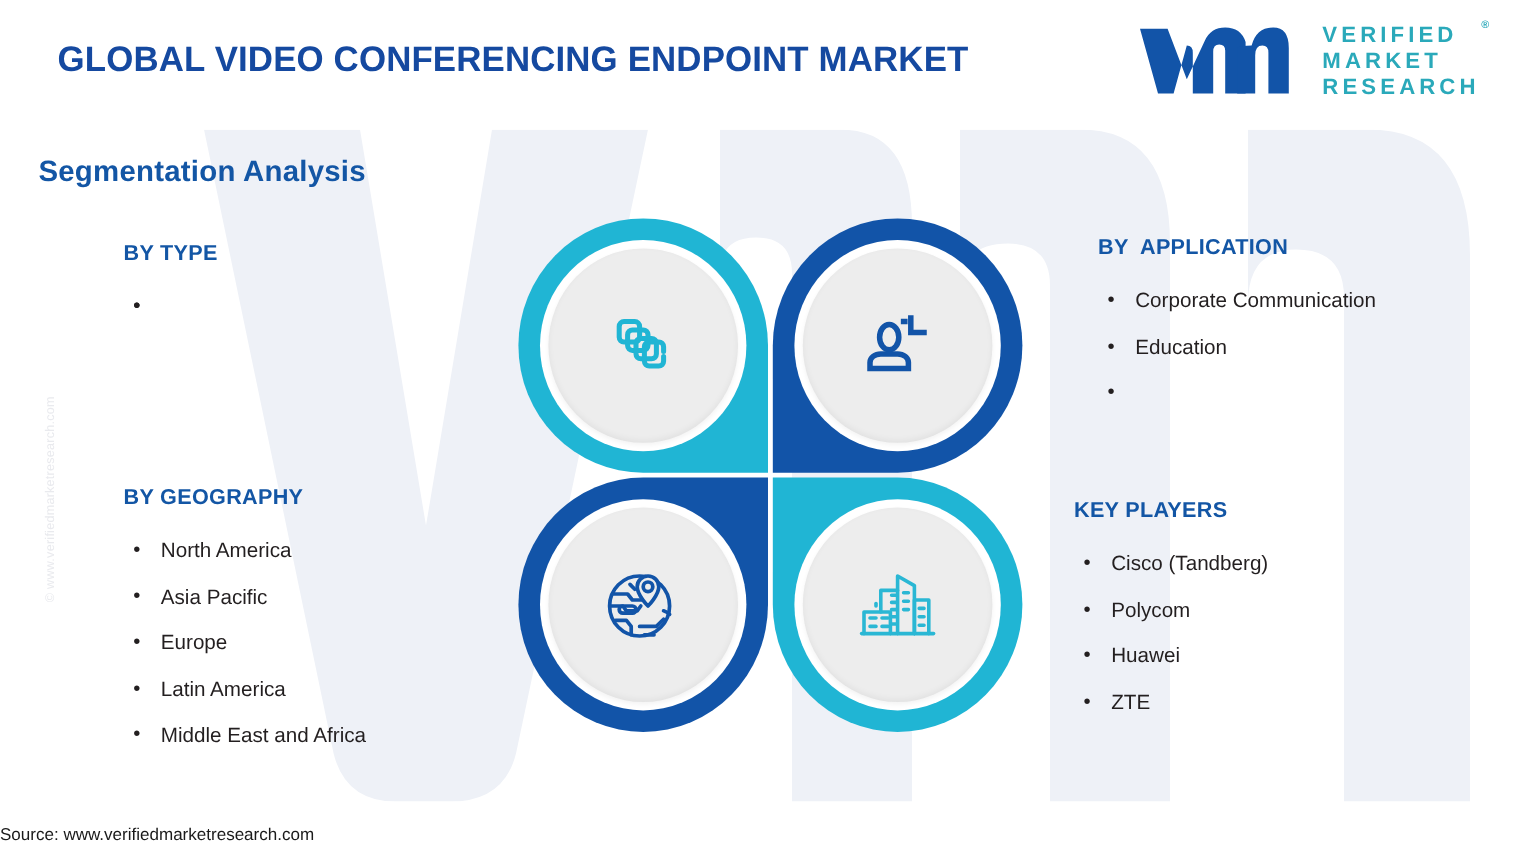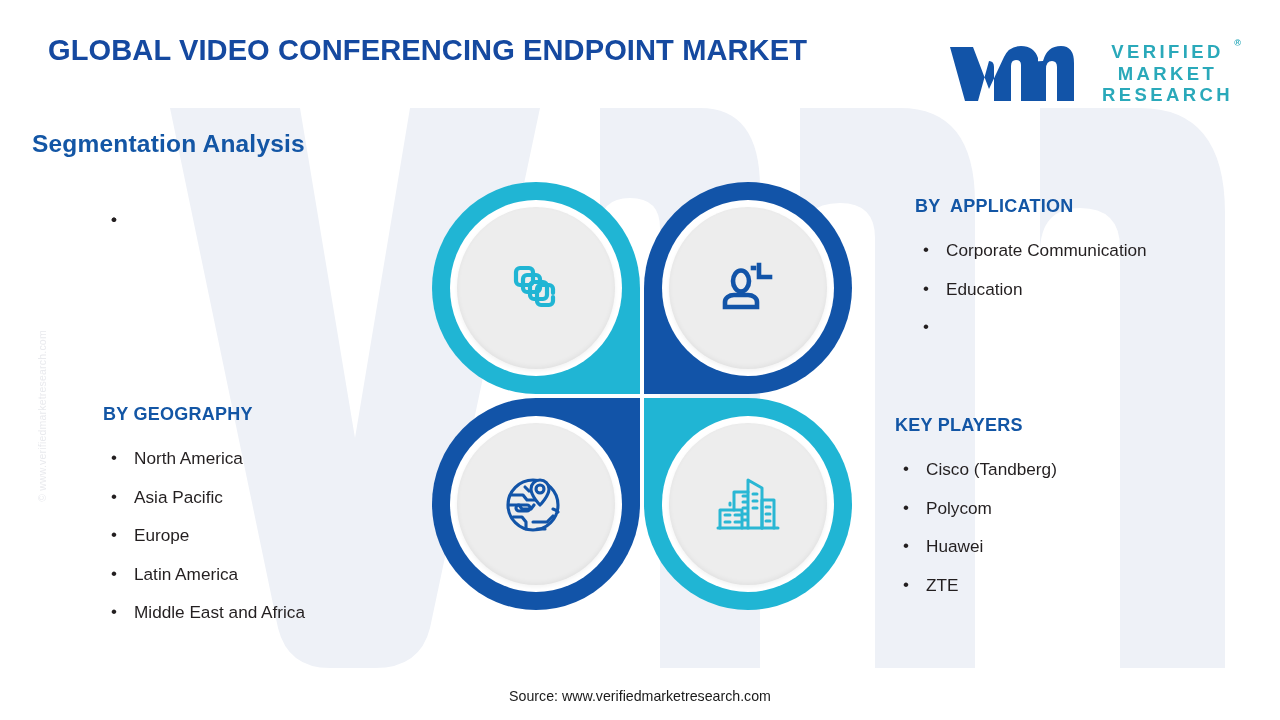--- a/index.html
+++ b/index.html
@@ -47,25 +47,24 @@
     white-space: nowrap;
     font-family: "Liberation Sans Narrow", "Liberation Sans", sans-serif;
     transform: scaleX(0.985);
     transform-origin: left center;
   }
 
   
   .logo {
     position: absolute;
     right: 47px;
-    top: 43px;
+    top: 20px;
     display: flex;
     align-items: center;
     gap: 25px;
-    text-align: center;
   }
   .logo-mark { display: block; }
   .logo-text {
     position: relative;
     line-height: 1.0;
   }
   .logo-line {
     color: #2aa9ba;
     font-size: 18.5px;
     font-weight: bold;
@@ -202,21 +201,21 @@
     justify-content: center;
   }
   .icon-svg { display: block; }
 
   
   .source {
     position: absolute;
     left: 0;
     top: 688px;
     width: 1280px;
-    text-align: center;
+    text-align: left;
     font-size: 14.2px;
     color: #1a1a1a;
     z-index: 4;
   }
 </style>
 </head>
 <body>
 
 <div id="page">
 
@@ -245,20 +244,21 @@
         <span class="logo-reg">®</span>
       </div>
     </div>
   </div>
 
   <div class="side-watermark">© www.verifiedmarketresearch.com</div>
 
   <div class="subtitle">Segmentation Analysis</div>
 
   <div class="seg seg-type">
+    <div class="seg-heading">BY TYPE</div>
     <ul>
       <li><span class="bullet">•</span></li>
       <li><span class="bullet">•</span></li>
     </ul>
   </div>
 
   <div class="seg seg-geography">
     <div class="seg-heading">BY GEOGRAPHY</div>
     <ul>
       <li><span class="bullet">•</span><span>North America</span></li>

